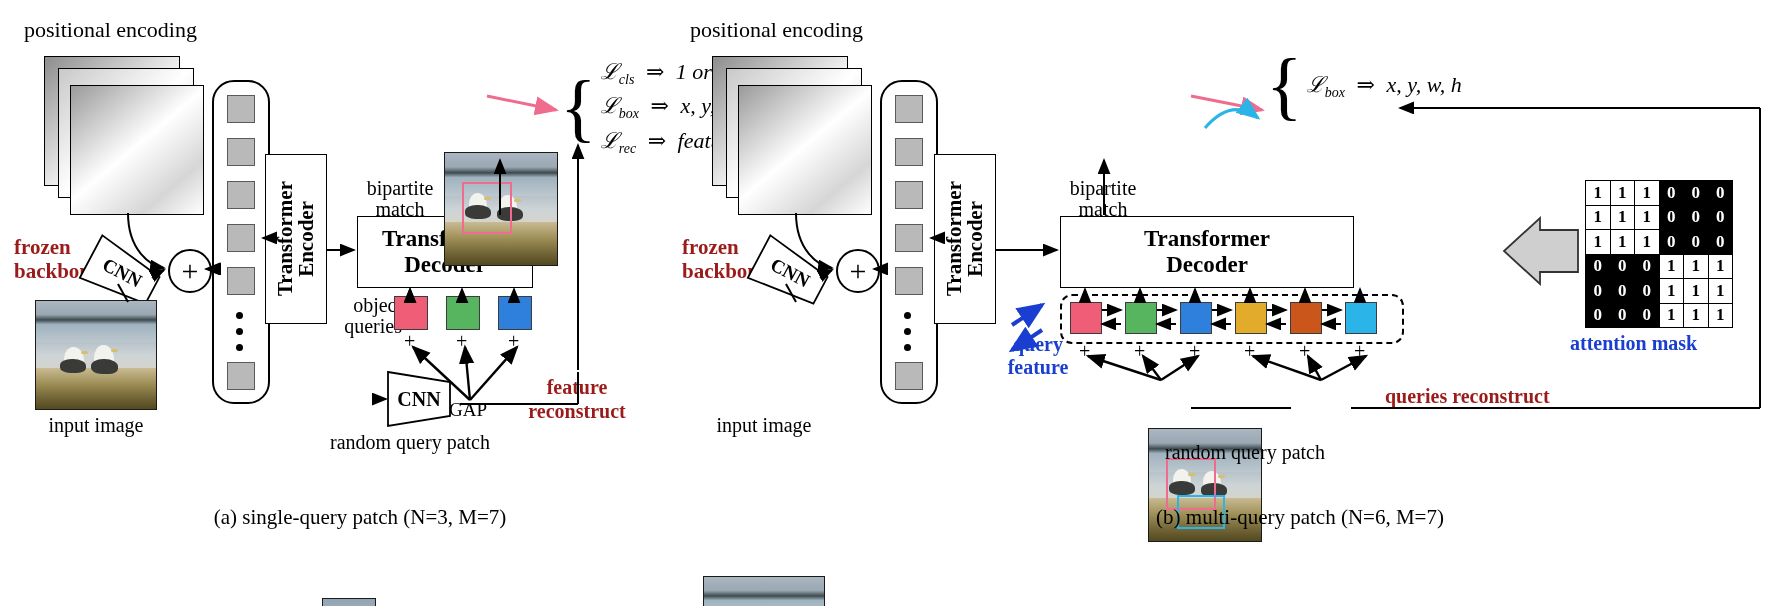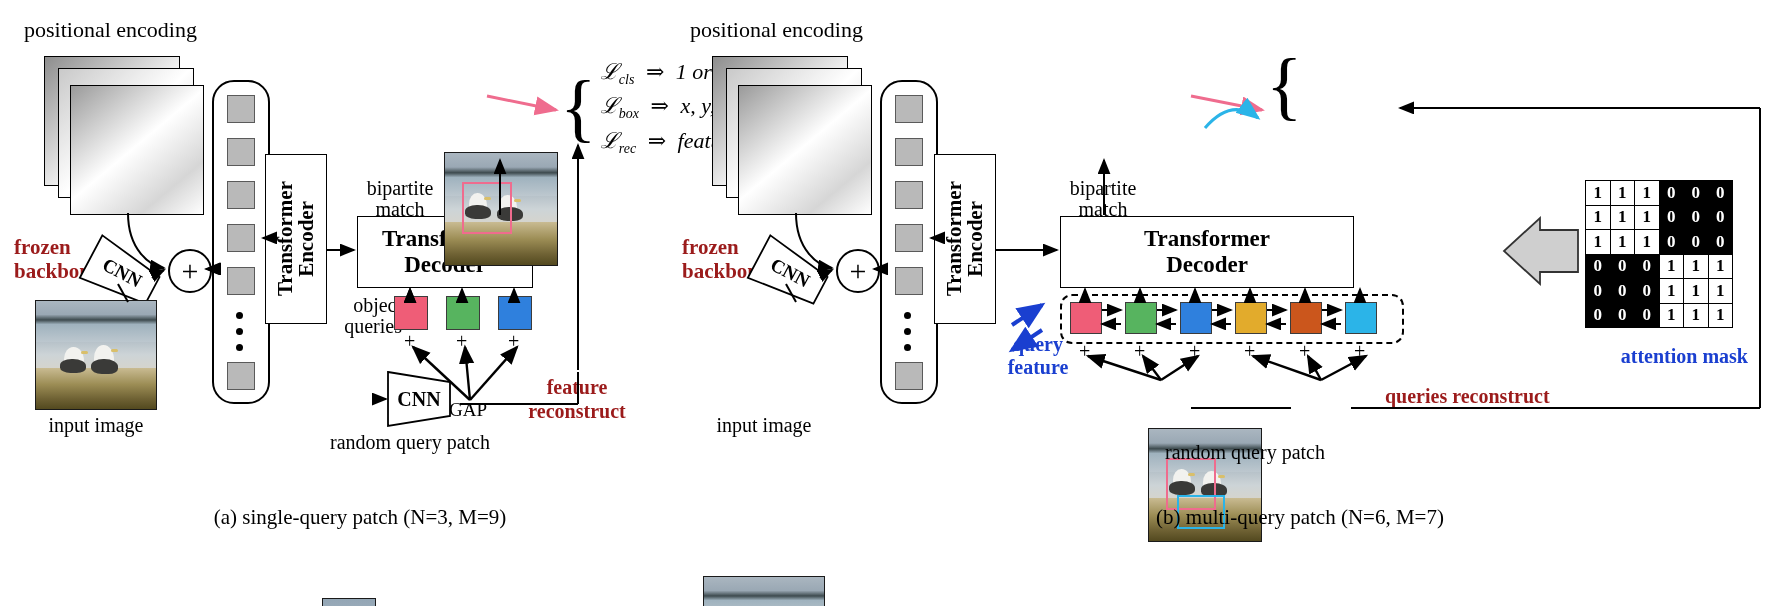--- a/index.html
+++ b/index.html
@@ -182,21 +182,21 @@
   <div class="abs bold txt" style="left:0;top:0;width:66px;height:58px;display:flex;align-items:center;justify-content:center;font-size:20px;">CNN</div>
 </div>
 <div class="abs txt" style="left:449px;top:400px;font-size:19px;">GAP</div>
 <div class="abs txt" style="left:300px;top:432px;width:220px;text-align:center;font-size:20px;">random query patch</div>
 
 <div class="abs red" style="left:523px;top:375px;width:108px;text-align:center;font-size:20px;line-height:1.2;">
   <div>feature</div>
   <div>reconstruct</div>
 </div>
 
-<div class="abs caption" style="left:60px;top:505px;width:600px;">(a) single-query patch (N=3, M=9)</div>
+<div class="abs caption" style="left:60px;top:505px;width:600px;">(a) single-query patch (N=3, M=7)</div>
 
 <svg class="abs" style="left:0;top:0;width:900px;height:606px;">
   <defs>
     <marker id="arrA" markerWidth="9" markerHeight="9" refX="7" refY="3.2" orient="auto">
       <path d="M0,0 L8,3.2 L0,6.4 z" fill="#000"></path>
     </marker>
     <marker id="arrPink" markerWidth="9" markerHeight="9" refX="7" refY="3.2" orient="auto">
       <path d="M0,0 L8,3.2 L0,6.4 z" fill="#ef6c8e"></path>
     </marker>
   </defs>
@@ -307,20 +307,25 @@
   <div class="gull" style="left:54px;top:42px;width:18px;height:24px;"></div>
   <div class="gullwing" style="left:52px;top:54px;width:26px;height:14px;"></div>
   <div class="gullbeak" style="left:69px;top:46px;width:7px;height:3px;"></div>
   <div class="gtbox" style="left:17px;top:29px;width:46px;height:48px;"></div>
   <div class="abs" style="left:28px;top:66px;width:44px;height:30px;border:2.5px solid #2bb4e8;"></div>
 </div>
 
 <div class="abs" style="left:1266px;top:56px;display:flex;align-items:center;">
   <div style="font-size:76px;line-height:0.78;font-family:'Liberation Serif',serif;">{</div>
   <div style="margin-left:4px;font-size:22px;line-height:1.42;">
+    <div>
+      <span class="mathi">ℒ</span><sub style="font-style:italic;font-size:14px;">box</sub>
+      <span style="margin:0 6px;">⇒</span>
+      <span class="mathi">x, y, w, h</span>
+    </div>
   </div>
 </div>
 
 <div class="abs blue" style="left:995px;top:333px;width:86px;text-align:center;font-size:20px;line-height:1.15;">
   <div>query</div>
   <div>feature</div>
 </div>
 
 <div class="abs dashed-group" style="left:1060px;top:294px;width:340px;height:46px;"></div>
 
@@ -371,21 +376,21 @@
     <div class="mc one" style="font-size: 17px;">1</div>
     <div class="mc one" style="font-size: 17px;">1</div>
     <div class="mc one" style="font-size: 17px;">1</div>
     <div class="mc zero" style="font-size: 17px;">0</div>
     <div class="mc zero" style="font-size: 17px;">0</div>
     <div class="mc zero" style="font-size: 17px;">0</div>
     <div class="mc one" style="font-size: 17px;">1</div>
     <div class="mc one" style="font-size: 17px;">1</div>
     <div class="mc one" style="font-size: 17px;">1</div>
   </div>
-<div class="abs blue" style="left:1570px;top:345px;width:178px;text-align:right;font-size:20px;">attention mask</div>
+<div class="abs blue" style="left:1570px;top:332px;width:178px;text-align:left;font-size:20px;">attention mask</div>
 
 <div class="abs red" style="left:1385px;top:385px;width:200px;text-align:left;font-size:20px;">queries reconstruct</div>
 
 <div class="abs caption" style="left:1000px;top:505px;width:600px;">(b) multi-query patch (N=6, M=7)</div>
 
 <svg class="abs" style="left:0;top:0;width:1790px;height:606px;">
   <defs>
     <marker id="arrB" markerWidth="9" markerHeight="9" refX="7" refY="3.2" orient="auto">
       <path d="M0,0 L8,3.2 L0,6.4 z" fill="#000"></path>
     </marker>

